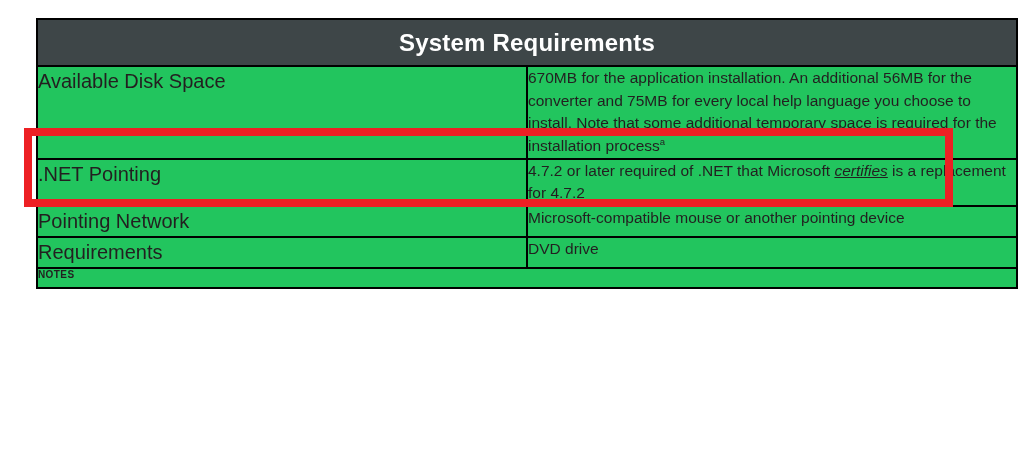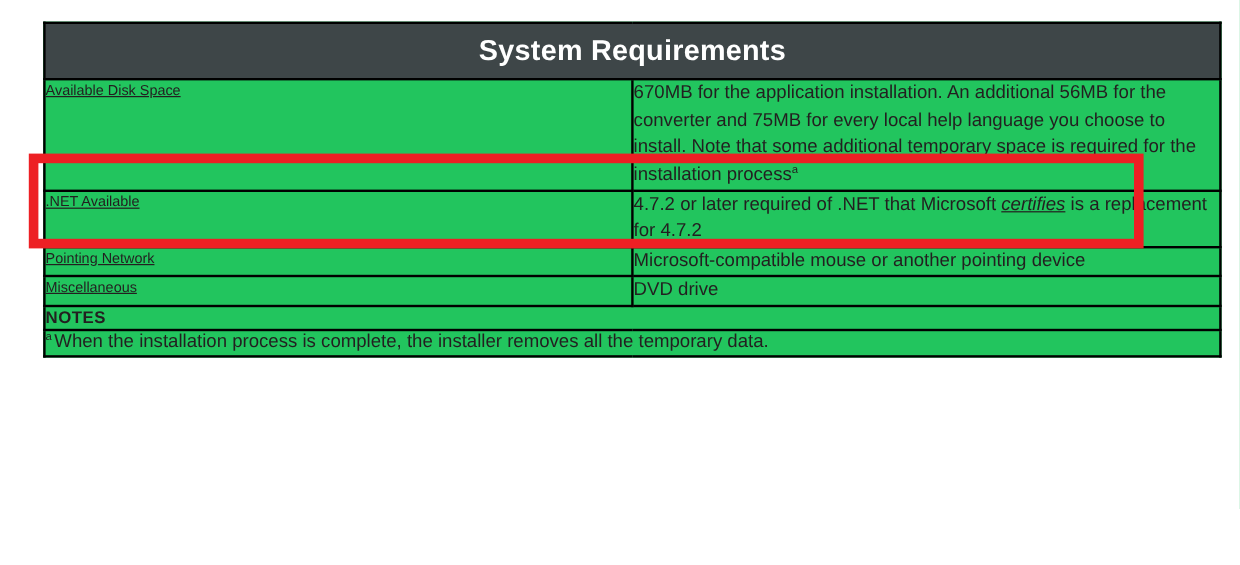--- a/index.html
+++ b/index.html
@@ -47,37 +47,36 @@
     font-weight: bold;
     letter-spacing: 0.2px;
     height: 45px;
     line-height: 45px;
     padding: 0 6px;
     border: 2px solid #000000;
   }
 
   .label-cell {
     width: 208px;
-    font-size: 12px;
+    font-size: 20px;
     color: #231f20;
     padding: 10px 0 10px 10px;
     line-height: 1.45;
-    text-decoration: underline;
   }
   .value-cell {
     font-size: 15.5px;
     color: #231f20;
     padding: 10px 14px 10px 9px;
     line-height: 1.46;
   }
   .value-cell .line { display: block; }
   .value-cell em { font-style: italic; text-decoration: underline; }
 
   .notes-head {
-    font-size: 14px;
+    font-size: 10px;
     font-weight: bold;
     letter-spacing: 0.4px;
     color: #231f20;
     padding: 9px 0 9px 10px;
     height: 18px;
   }
   .notes-body {
     font-size: 15.5px;
     color: #231f20;
     padding: 9px 0 10px 10px;
@@ -115,41 +114,38 @@
       <tr>
         <td class="title-cell" colspan="2">System Requirements</td>
       </tr>
 
       <tr>
         <td class="label-cell">Available Disk Space</td>
         <td class="value-cell"><span>670MB for the application installation. An additional 56MB for the converter and 75MB for every local help language you choose to install. Note that some additional temporary space is required for the installation process</span><sup class="fn">a</sup></td>
       </tr>
 
       <tr>
-        <td class="label-cell">.NET Available</td>
+        <td class="label-cell">.NET Pointing</td>
         <td class="value-cell"><span>4.7.2 or later required of .NET that Microsoft </span><em>certifies</em><span> is a replacement for 4.7.2</span></td>
       </tr>
 
 
 
       <tr>
         <td class="label-cell">Pointing Network</td>
         <td class="value-cell">Microsoft-compatible mouse or another pointing device</td>
       </tr>
 
       <tr>
-        <td class="label-cell">Miscellaneous</td>
+        <td class="label-cell">Requirements</td>
         <td class="value-cell">DVD drive</td>
       </tr>
 
       <tr>
         <td class="notes-head" colspan="2">NOTES</td>
       </tr>
 
-      <tr>
-        <td class="notes-body" colspan="2"><sup class="fn">a</sup><span>When the installation process is complete, the installer removes all the temporary data.</span></td>
-      </tr>
     </tbody>
   </table>
 
   <div class="highlight-box"></div>
 
 </div>
 
 </body></html>

